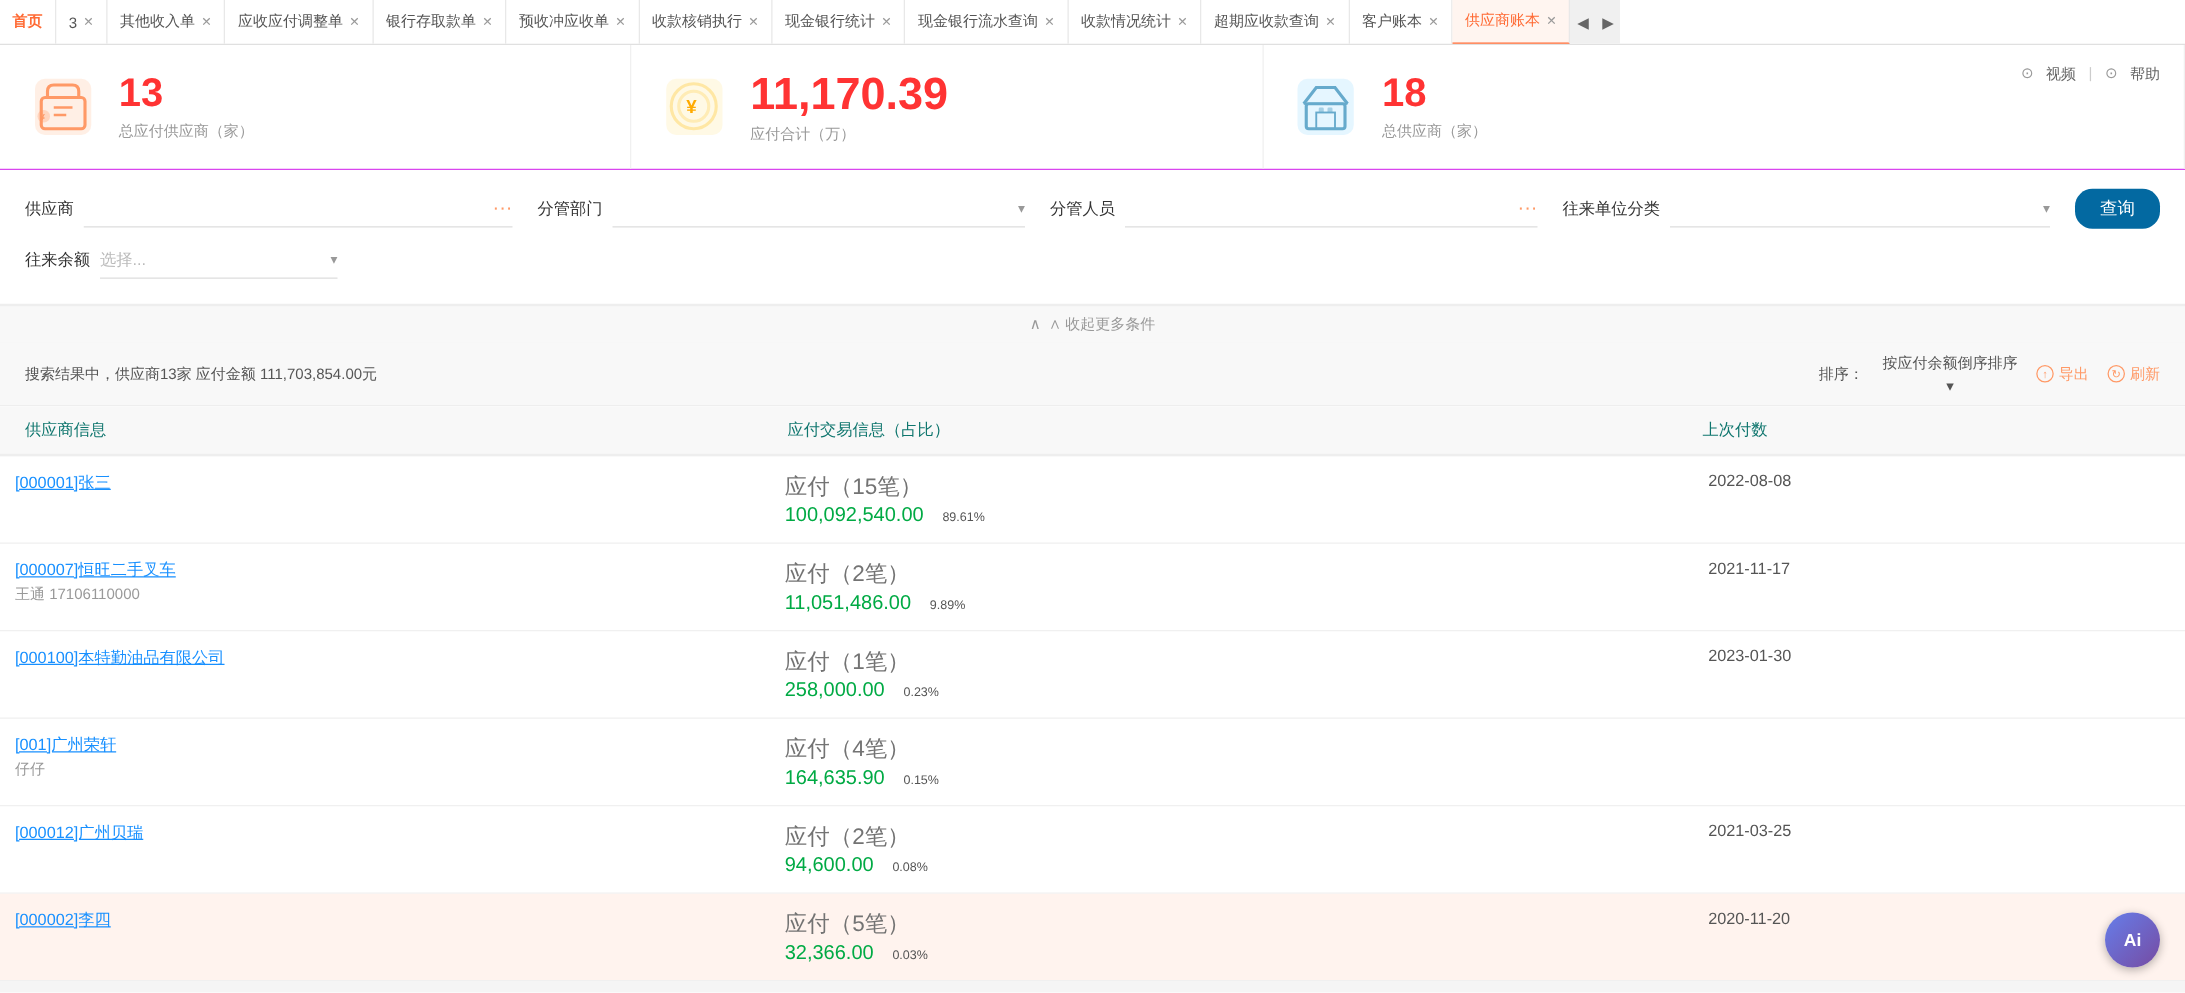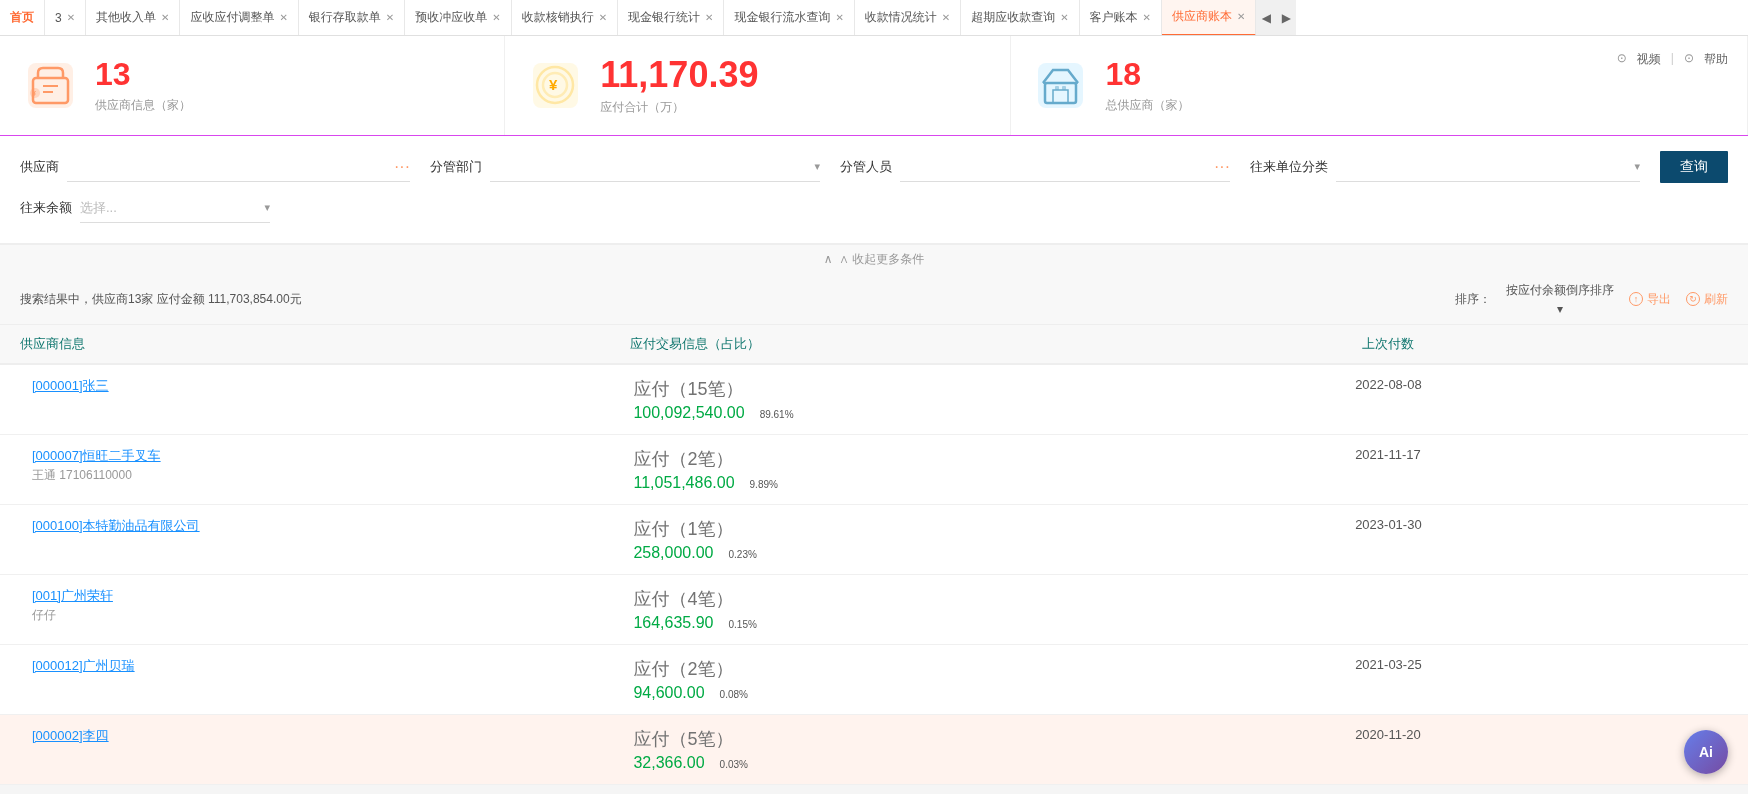--- a/index.html
+++ b/index.html
@@ -112,25 +112,25 @@
       height: 30px;
       border: none;
       border-bottom: 1px solid #ddd;
       outline: none;
       font-size: 13px;
       color: #666;
       background: transparent;
     }
     .dropdown-arrow { color: #999; font-size: 11px; }
     .btn-query {
-      background: #0c4a6e;
+      background: #0369a1;
       color: #fff;
       border: none;
       padding: 7px 20px;
-      border-radius: 1px;
+      border-radius: 14px;
       font-size: 14px;
       cursor: pointer;
       white-space: nowrap;
       flex-shrink: 0;
     }
     .collapse-bar {
       text-align: center;
       padding: 6px;
       background: #f8f8f8;
       border-top: 1px solid #eee;
@@ -197,21 +197,21 @@
       font-size: 13px;
       color: #0f766e;
       font-weight: 500;
     }
     .col-supplier { flex: 2.5; }
     .col-transaction { flex: 3; }
     .col-lastpay { flex: 1.5; }
 
     .table-row-wrapper {
       border-bottom: 1px solid #f0f0f0;
-      padding: 12px 32px;
+      padding: 12px 12px;
       cursor: pointer;
     }
     .table-row-wrapper.highlighted { background: #fff3ee; }
     .table-row {
       display: flex;
       align-items: flex-start;
     }
     .supplier-link {
       color: #1890ff;
       text-decoration: underline;
@@ -312,21 +312,21 @@
         <rect x="10" y="20" width="35" height="25" rx="3" fill="none" stroke="#ff9966" stroke-width="2.5"></rect>
         <path d="M15 20 L15 15 Q15 10 20 10 L35 10 Q40 10 40 15 L40 20" fill="none" stroke="#ff9966" stroke-width="2.5"></path>
         <line x1="20" y1="28" x2="35" y2="28" stroke="#ff9966" stroke-width="2"></line>
         <line x1="20" y1="34" x2="30" y2="34" stroke="#ff9966" stroke-width="2"></line>
         <circle cx="12" cy="35" r="5" fill="#ff9966" opacity="0.3"></circle>
         <text x="9" y="38" font-size="7" fill="#ff9966" font-weight="bold">¥</text>
       </svg>
     </div>
     <div class="stat-info">
       <span class="stat-number">13</span>
-      <span class="stat-label">供应商信息（家）</span>
+      <span class="stat-label">总应付供应商（家）</span>
     </div>
   </div>
 
   <div class="stat-card">
     <div class="stat-icon">
       <svg width="55" height="55" viewBox="0 0 55 55">
         <rect x="5" y="5" width="45" height="45" rx="8" fill="#fff3cc" opacity="0.5"></rect>
         <circle cx="27" cy="27" r="18" fill="none" stroke="#ffcc44" stroke-width="2.5" opacity="0.4"></circle>
         <circle cx="27" cy="27" r="12" fill="none" stroke="#ffcc44" stroke-width="2.5" opacity="0.3"></circle>
         <text x="21" y="32" font-size="15" fill="#ffaa00" font-weight="bold">¥</text>

